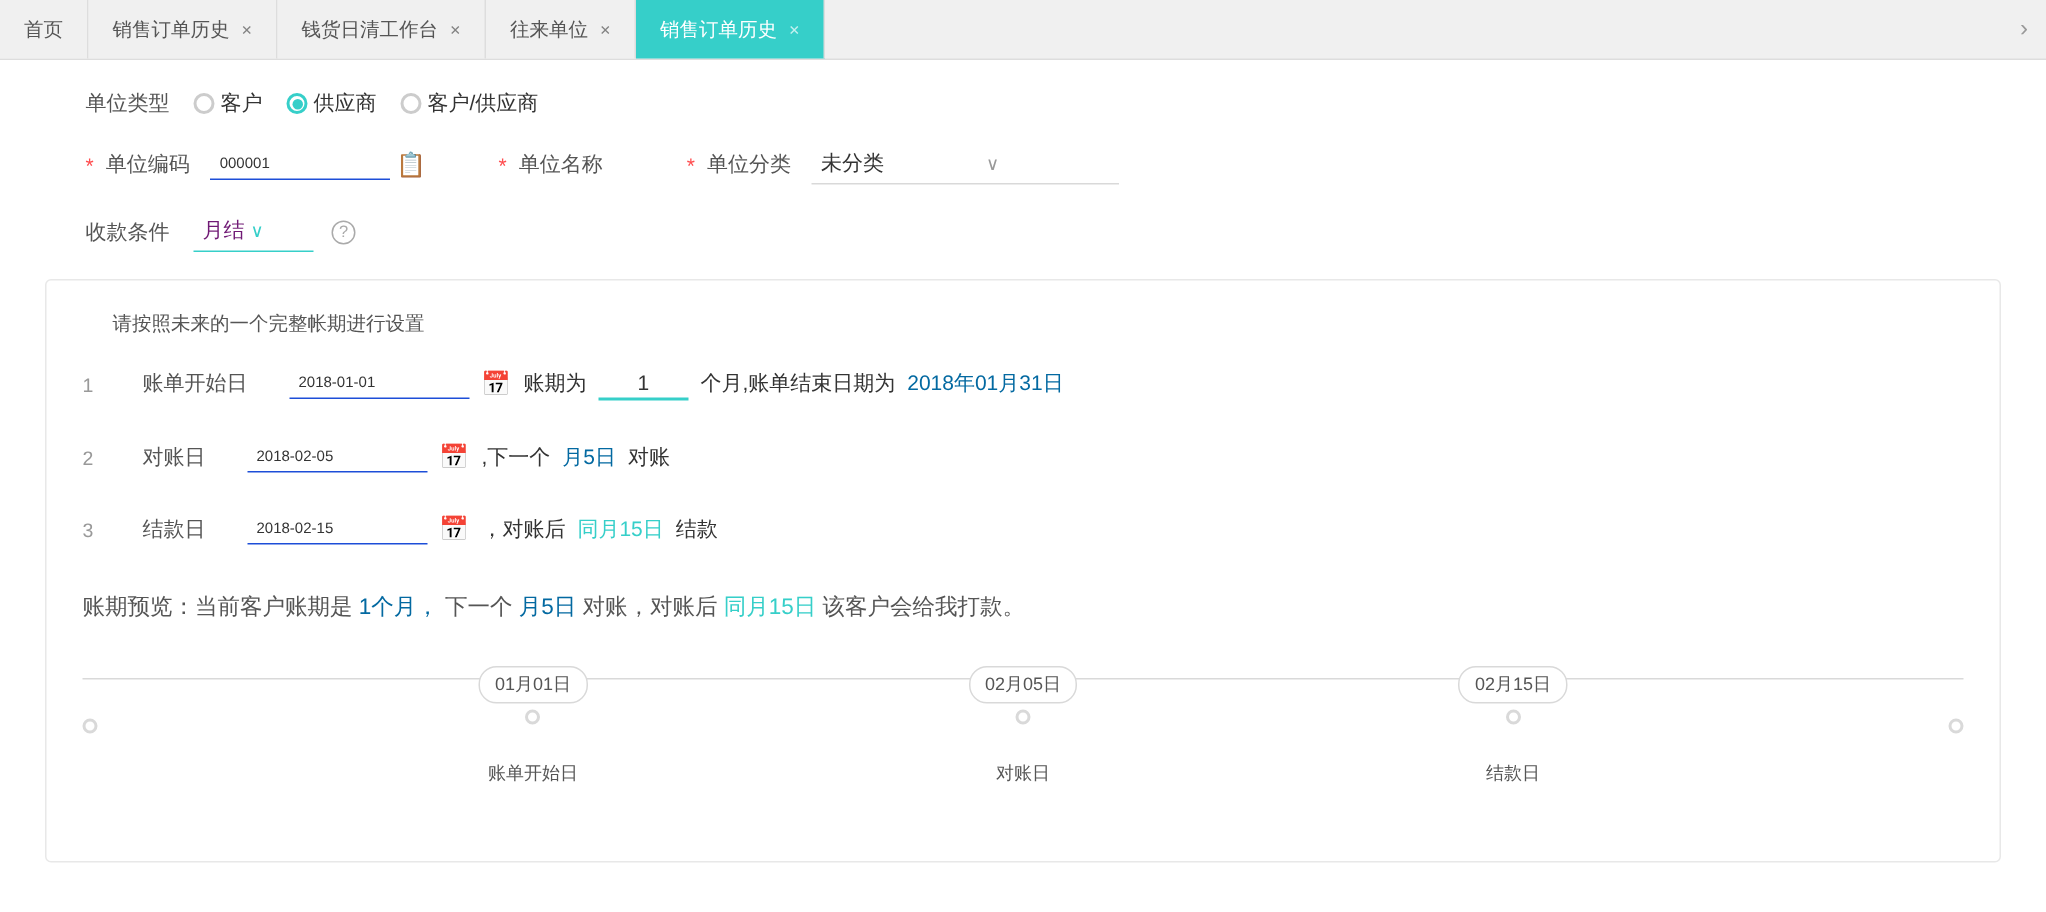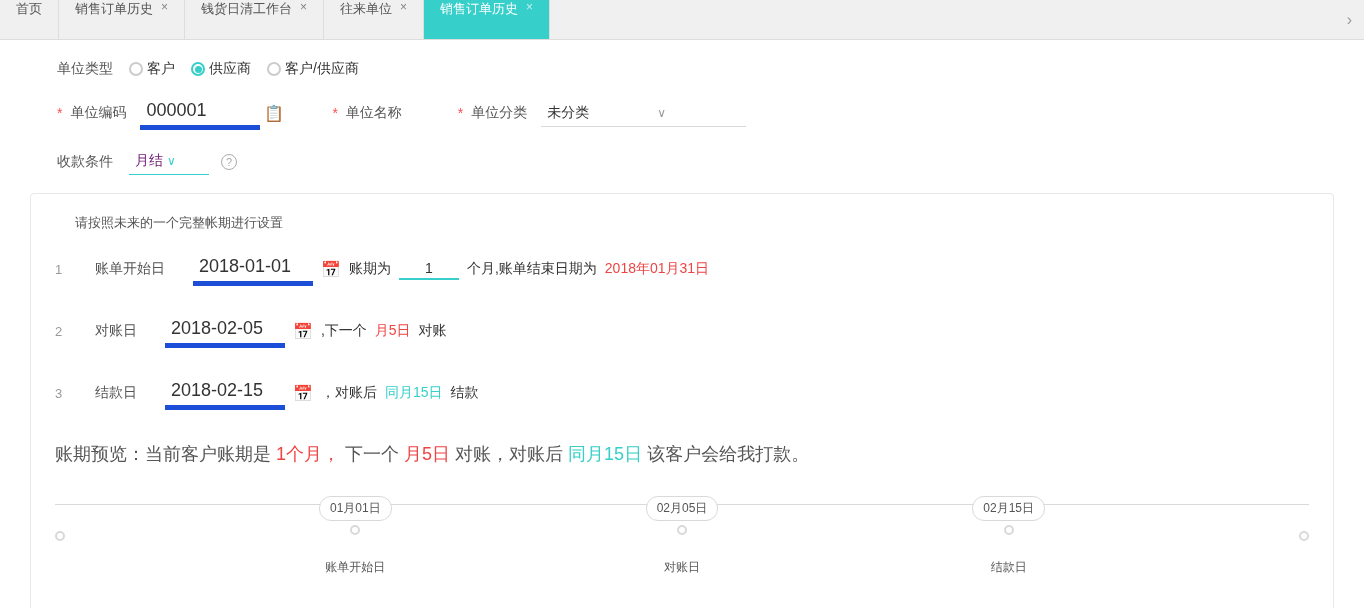--- a/index.html
+++ b/index.html
@@ -4,21 +4,21 @@
   <style>
     * { box-sizing: border-box; margin: 0; padding: 0; }
     body { font-family: 'Microsoft YaHei', sans-serif; font-size: 14px; color: #333; background: #f5f5f5; }
 
     
     .tabs-bar {
       display: flex; align-items: center; background: #f0f0f0; border-bottom: 1px solid #ddd;
       height: 40px; padding: 0; position: relative;
     }
     .tab {
-      display: flex; padding: 0 16px; height: 100%; cursor: pointer;
+      display: flex; align-items: center; padding: 0 16px; height: 100%; cursor: pointer;
       border-right: 1px solid #ddd; font-size: 13px; color: #555; white-space: nowrap;
       background: #f0f0f0;
     }
     .tab.active {
       background: #36cfc9; color: #fff;
     }
     .tab .close-icon {
       margin-left: 8px; font-size: 12px; opacity: 0.7;
     }
     .tab.no-close { border-right: 1px solid #ddd; }
@@ -43,22 +43,22 @@
     .radio-item { display: flex; align-items: center; gap: 4px; cursor: pointer; }
     .radio-circle {
       width: 14px; height: 14px; border-radius: 50%; border: 2px solid #ccc;
       display: flex; align-items: center; justify-content: center;
     }
     .radio-circle.checked { border-color: #36cfc9; }
     .radio-dot { width: 7px; height: 7px; border-radius: 50%; background: #36cfc9; }
 
     
     .input-field {
-      border: none; border-bottom: 5px solid #1d4ed8; padding: 4px 6px;
-      font-size: 18px; outline: none; background: transparent; color: #333;
+      border: none; border-bottom: 1px solid #1d4ed8; padding: 4px 6px;
+      font-size: 10px; outline: none; background: transparent; color: #333;
       min-width: 120px;
     }
     .input-with-icon { display: flex; align-items: center; gap: 4px; }
     .calendar-icon { color: #36cfc9; cursor: pointer; font-size: 16px; }
 
     
     .select-field {
       display: flex; align-items: center; gap: 4px; border-bottom: 1px solid #36cfc9;
       padding: 4px 6px; cursor: pointer; min-width: 80px;
     }
@@ -95,32 +95,32 @@
 
     
     .setting-row {
       display: flex; align-items: center; margin-bottom: 28px; gap: 20px;
     }
     .row-number {
       width: 20px; color: #999; font-size: 13px; flex-shrink: 0;
     }
     .row-label { color: #555; margin-right: 8px; white-space: nowrap; }
     .row-content { display: flex; align-items: center; gap: 8px; }
-    .highlight-orange { color: #ef4444; }
+    .highlight-orange { color: #0369a1; }
     .highlight-teal { color: #36cfc9; }
 
     
     .month-input {
       border: none; border-bottom: 2px solid #36cfc9; padding: 2px 6px;
       font-size: 14px; outline: none; background: transparent; color: #333;
       width: 60px; text-align: center;
     }
 
     
-    .preview-text { font-size: 18px; color: #555; margin-bottom: 16px; line-height: 1.8; }
+    .preview-text { font-size: 15px; color: #555; margin-bottom: 16px; line-height: 1.8; }
 
     
     .timeline-container { position: relative; display: flex; align-items: center; padding: 10px 0 30px 0; justify-content: center; }
     .timeline-line {
       position: absolute; top: 18px; left: 0; right: 0; height: 1px; background: #d9d9d9; z-index: 0;
     }
     .timeline-points { display: flex; justify-content: space-between; width: 100%; position: relative; z-index: 1; }
     .timeline-point { display: flex; flex-direction: column; align-items: center; }
     .timeline-dot {
       width: 10px; height: 10px; border-radius: 50%; border: 2px solid #d9d9d9; background: #fff;

